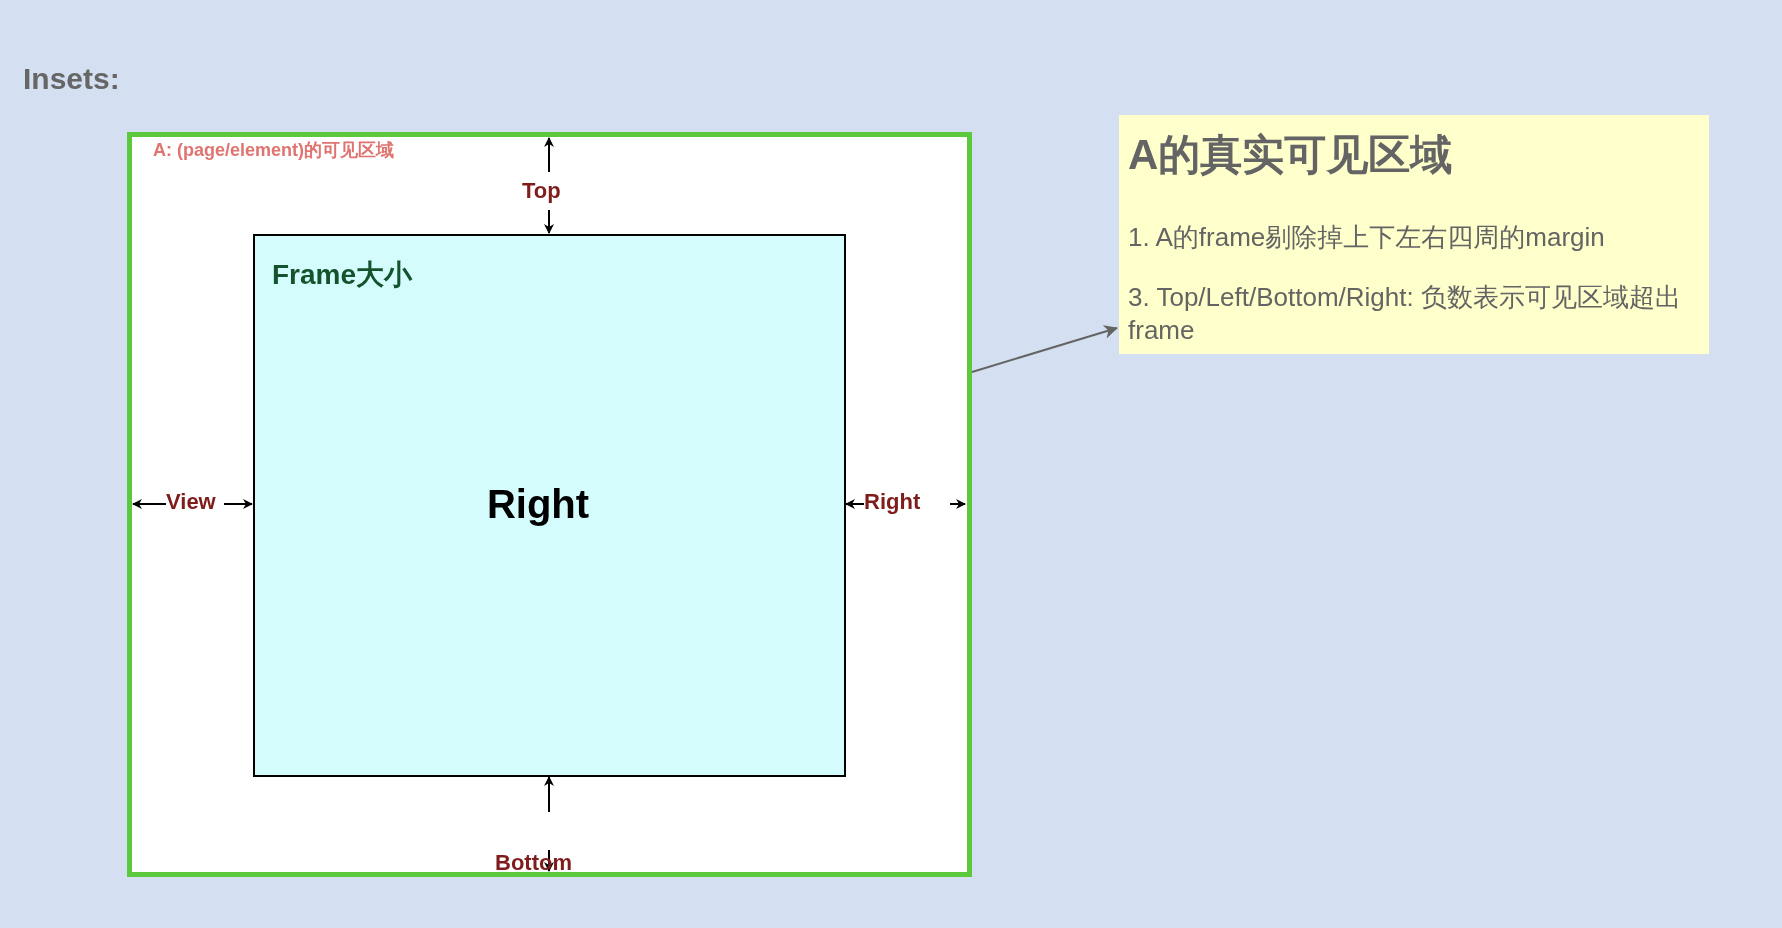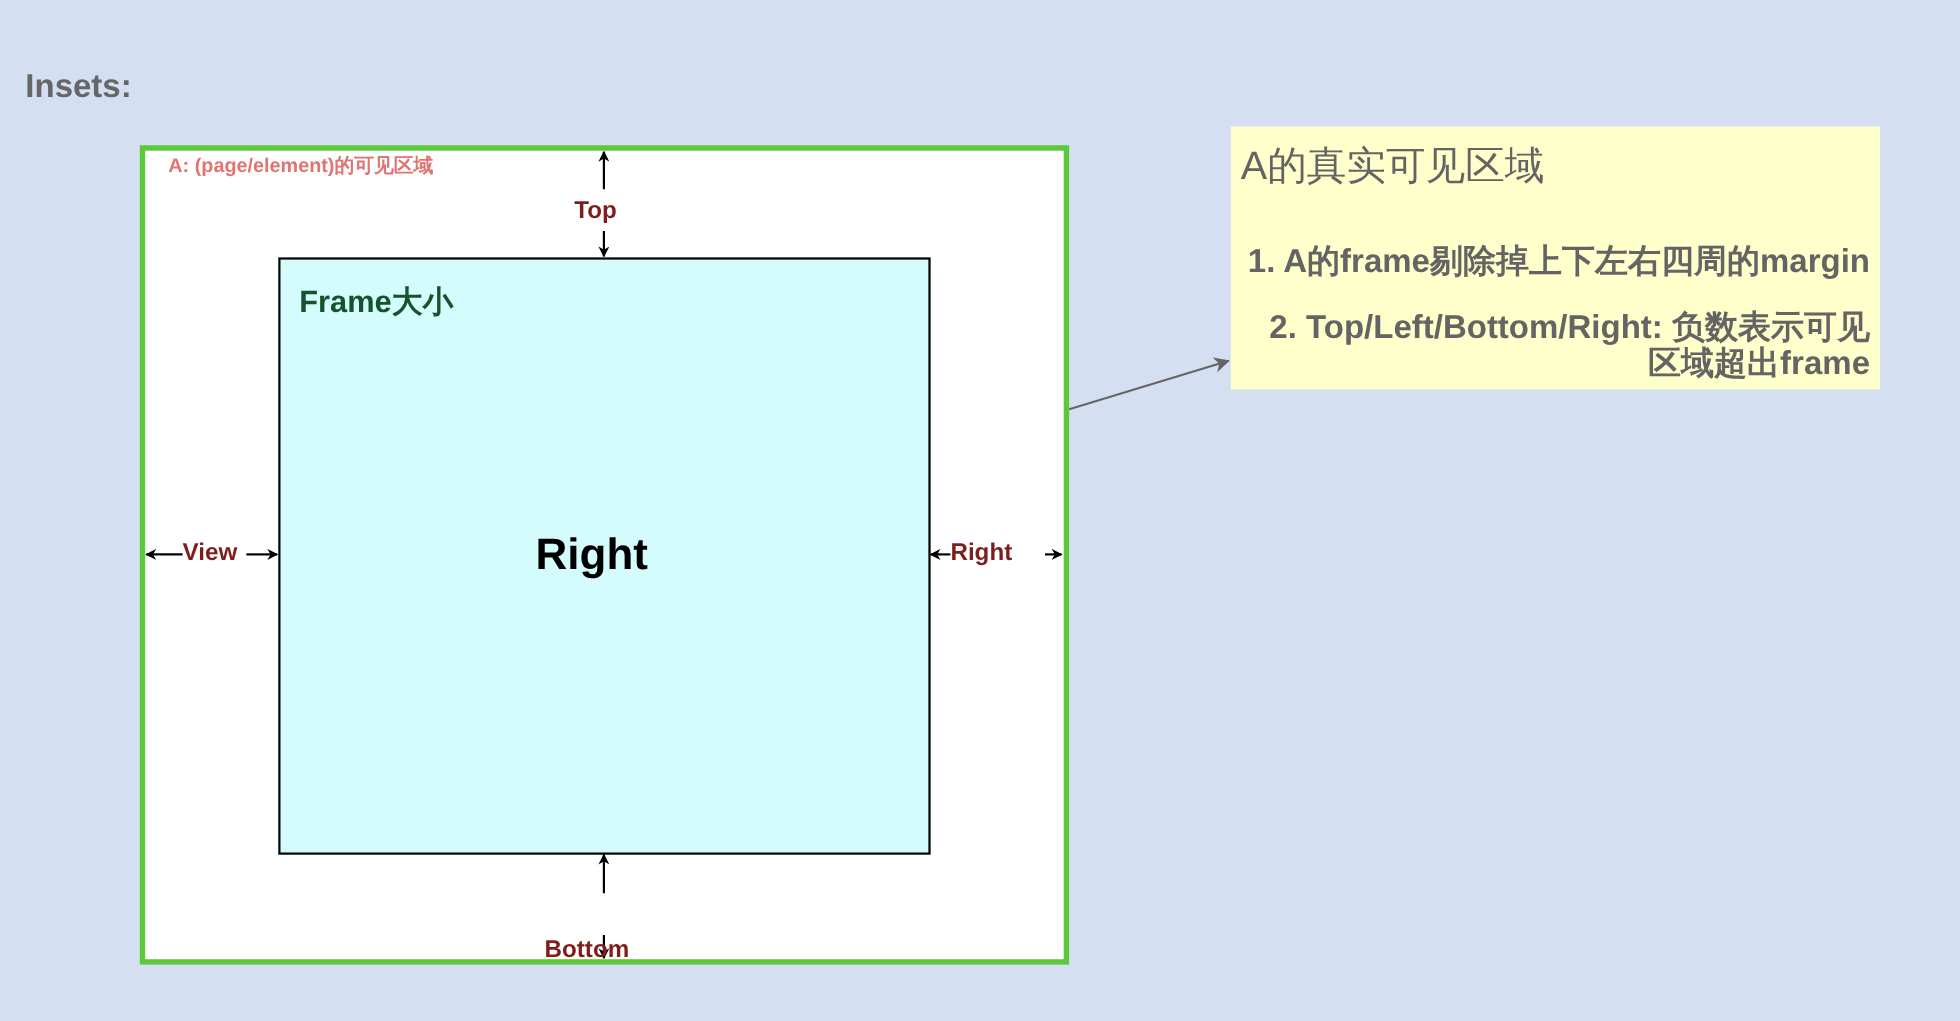--- a/index.html
+++ b/index.html
@@ -36,26 +36,26 @@
   }
   .inset-label {
     font-size: 22px; font-weight: bold; color: #7f1d1d; white-space: nowrap;
     background: #ffffff; line-height: 32px;
   }
   .note-box {
     left: 1119px; top: 115px; width: 590px; height: 239px;
     background: #ffffcc;
   }
   .note-title {
-    left: 1128px; top: 127px; font-size: 36px; font-weight: normal; color: #646464;
+    left: 1128px; top: 127px; font-size: 42px; font-weight: bold; color: #646464;
     white-space: nowrap;
   }
   .note-line {
-    left: 1128px; font-size: 30px; font-weight: bold; color: #646464;
-    line-height: 33px; width: 572px; text-align: right;
+    left: 1128px; font-size: 26px; font-weight: normal; color: #646464;
+    line-height: 33px; width: 572px;
   }
   svg.overlay { position: absolute; left: 0; top: 0; }
 </style>
 </head>
 <body>
 
 <div class="abs page-title">Insets:</div>
 
 <div class="abs outer-box"></div>
 <div class="abs outer-label">A: (page/element)的可见区域</div>
@@ -98,13 +98,13 @@
 </svg>
 
 <div class="abs inset-label" style="left:522px; top:175px; background:transparent;">Top</div>
 <div class="abs inset-label" style="left:166px; top:486px; background:transparent;">View</div>
 <div class="abs inset-label" style="left:864px; top:486px; background:transparent;">Right</div>
 <div class="abs inset-label" style="left:495px; top:815px; background:transparent;margin-top:32px;">Bottom</div>
 
 <div class="abs note-box"></div>
 <div class="abs note-title">A的真实可见区域</div>
 <div class="abs note-line" style="top:221px;">1. A的frame剔除掉上下左右四周的margin</div>
-<div class="abs note-line" style="top:281px;">2. Top/Left/Bottom/Right: 负数表示可见区域超出frame</div>
+<div class="abs note-line" style="top:281px;">3. Top/Left/Bottom/Right: 负数表示可见区域超出frame</div>
 
 </body></html>

